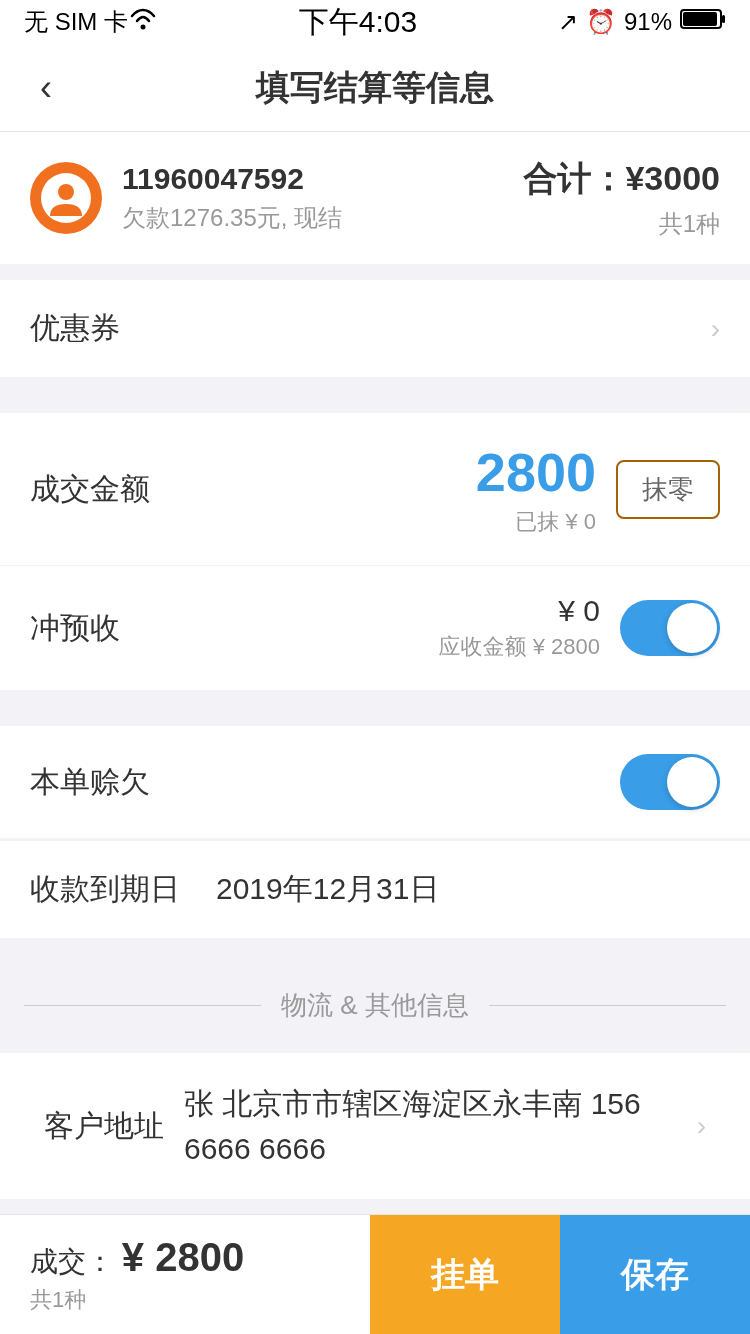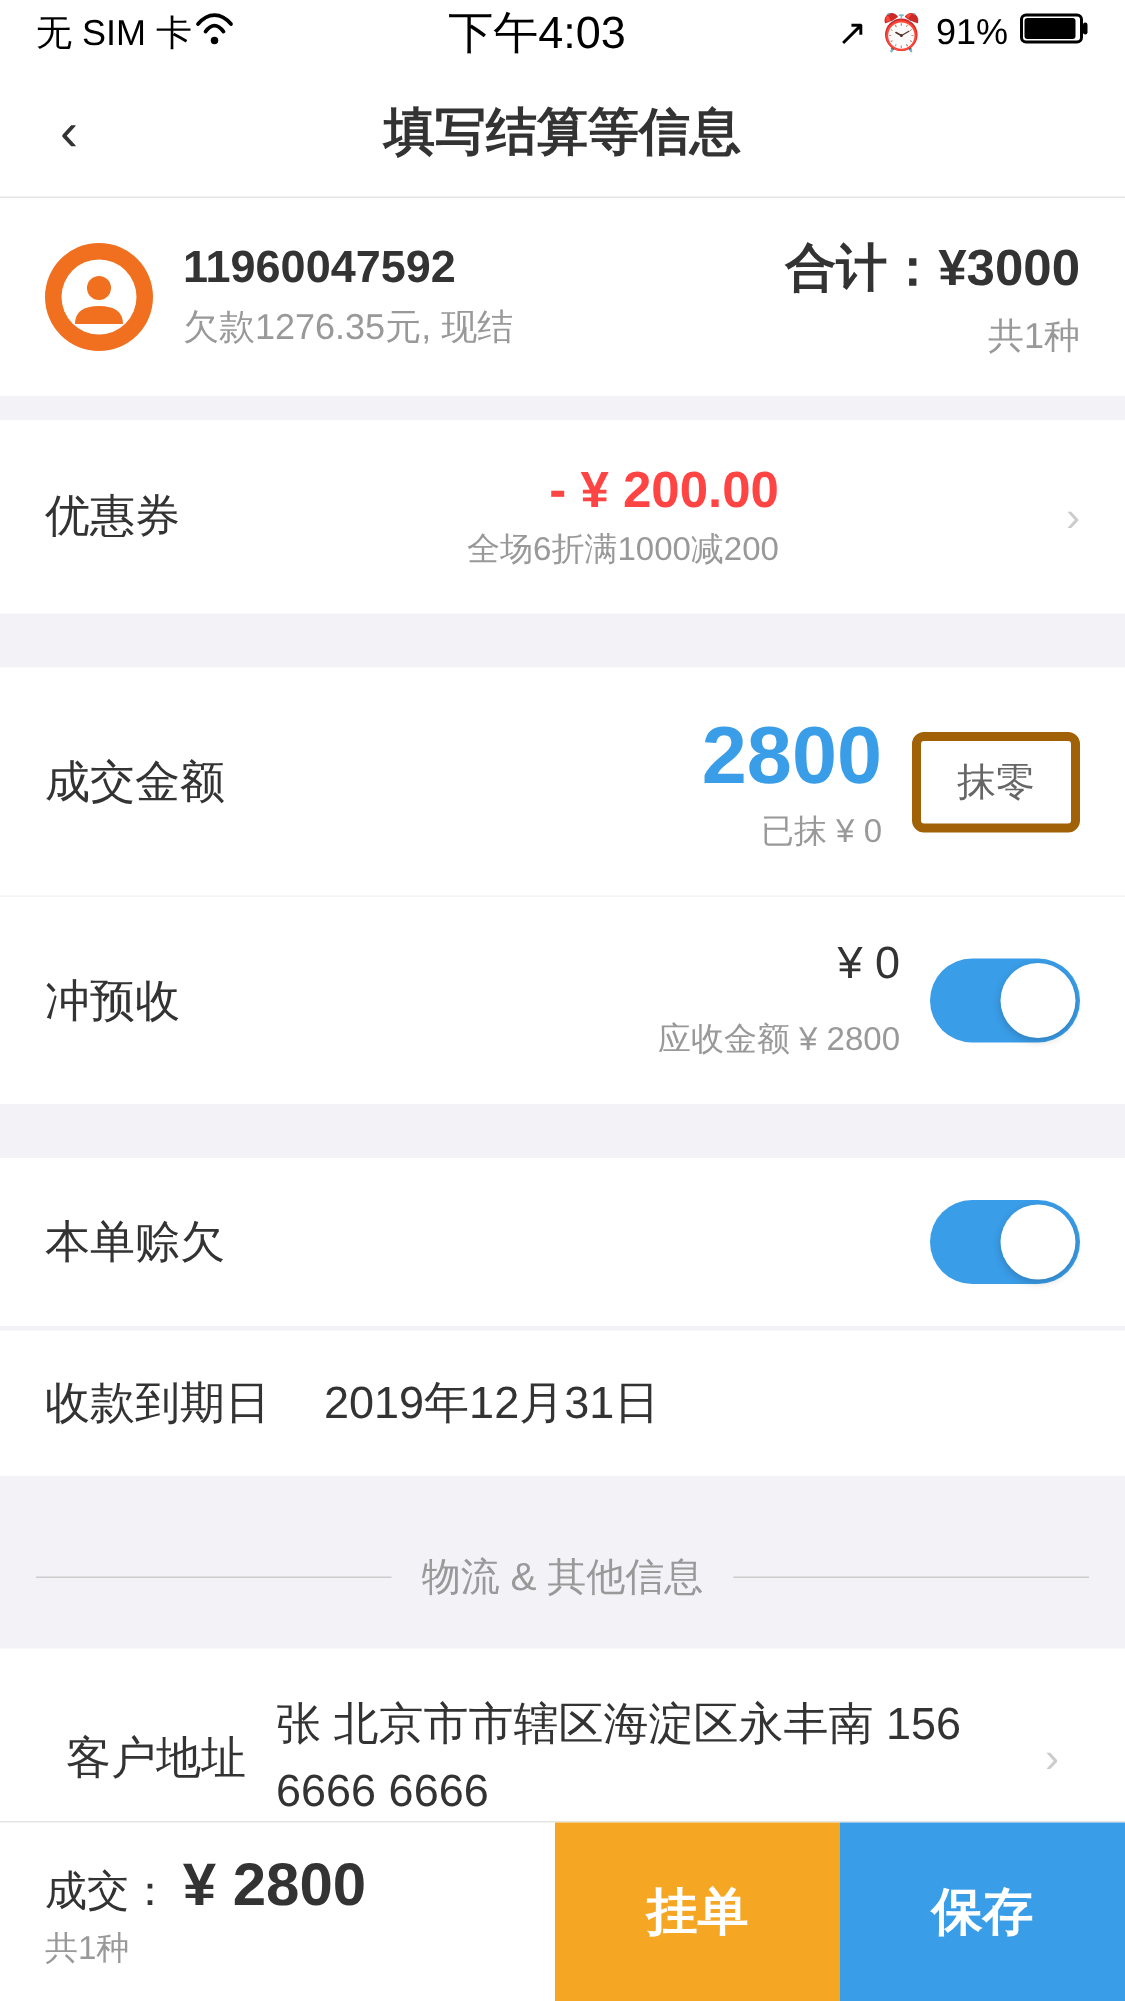--- a/index.html
+++ b/index.html
@@ -129,41 +129,41 @@
       display: flex;
       align-items: center;
       justify-content: space-between;
       border-bottom: 1px solid #f2f2f7;
     }
     .amount-label { font-size: 30px; color: #333; }
     .amount-right { display: flex; align-items: center; gap: 20px; }
     .amount-value-blue { font-size: 54px; font-weight: 700; color: #3a9de8; }
     .amount-sub { font-size: 22px; color: #999; margin-top: 4px; text-align: right; }
     .round-btn {
-      border: 6px solid #a16207;
+      border: 2px solid #a16207;
       border-radius: 8px;
       padding: 10px 24px;
       font-size: 26px;
       color: #666;
       background: #fff;
       cursor: pointer;
     }
 
     
     .prepaid-row {
       padding: 28px 30px;
       display: flex;
       align-items: center;
       justify-content: space-between;
     }
     .prepaid-label { font-size: 30px; color: #333; }
     .prepaid-right { display: flex; align-items: center; gap: 20px; }
     .prepaid-value { text-align: right; }
     .prepaid-amount { font-size: 30px; color: #333; font-weight: 500; }
-    .prepaid-desc { font-size: 22px; color: #999; margin-top: 18px; }
+    .prepaid-desc { font-size: 22px; color: #999; margin-top: 4px; }
 
     
     .toggle {
       width: 100px;
       height: 56px;
       border-radius: 28px;
       background: #3a9de8;
       position: relative;
       cursor: pointer;
     }
@@ -337,24 +337,20 @@
       </div>
     </div>
     <div class="customer-total">
       <div class="total-amount">合计：¥3000</div>
       <div class="total-count">共1种</div>
     </div>
   </div>
 
   <div class="coupon-row">
     <div class="coupon-label">优惠券</div>
-    <div style="text-align:right;">
-      <div class="coupon-value">- ¥ 200.00</div>
-      <div class="coupon-desc">全场6折满1000减200</div>
-    </div>
     <div class="coupon-arrow">›</div>
   </div>
 
   <div class="section-divider"></div>
 
   <div class="amount-section">
     <div class="amount-row">
       <div class="amount-label">成交金额</div>
       <div class="amount-right">
         <div>

